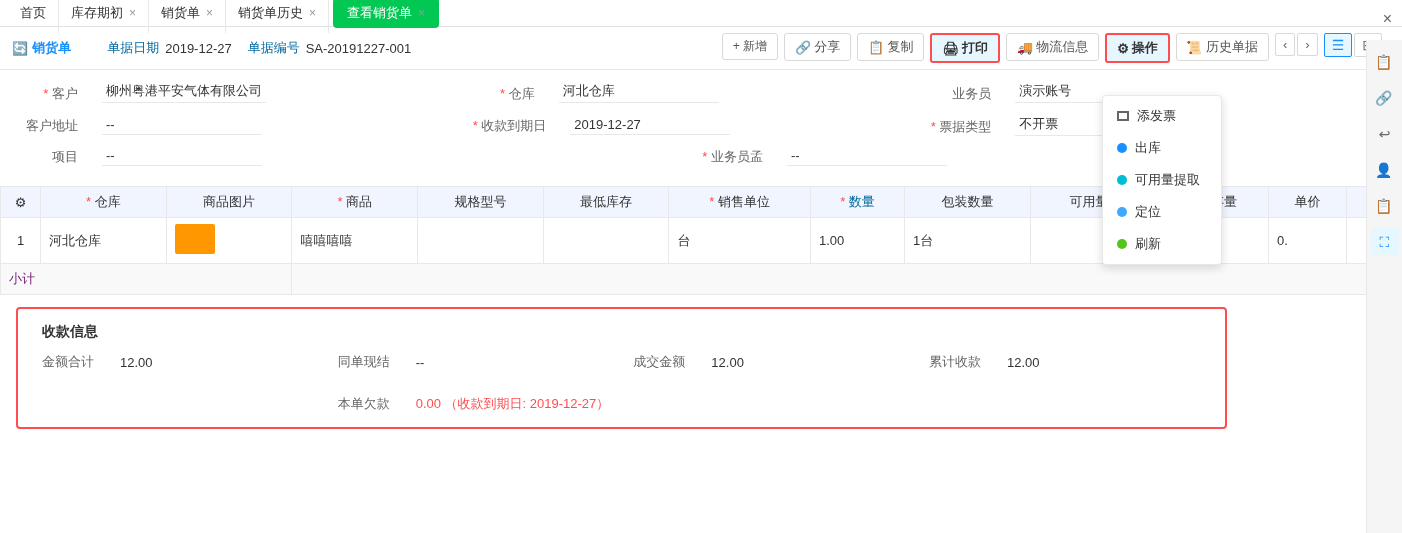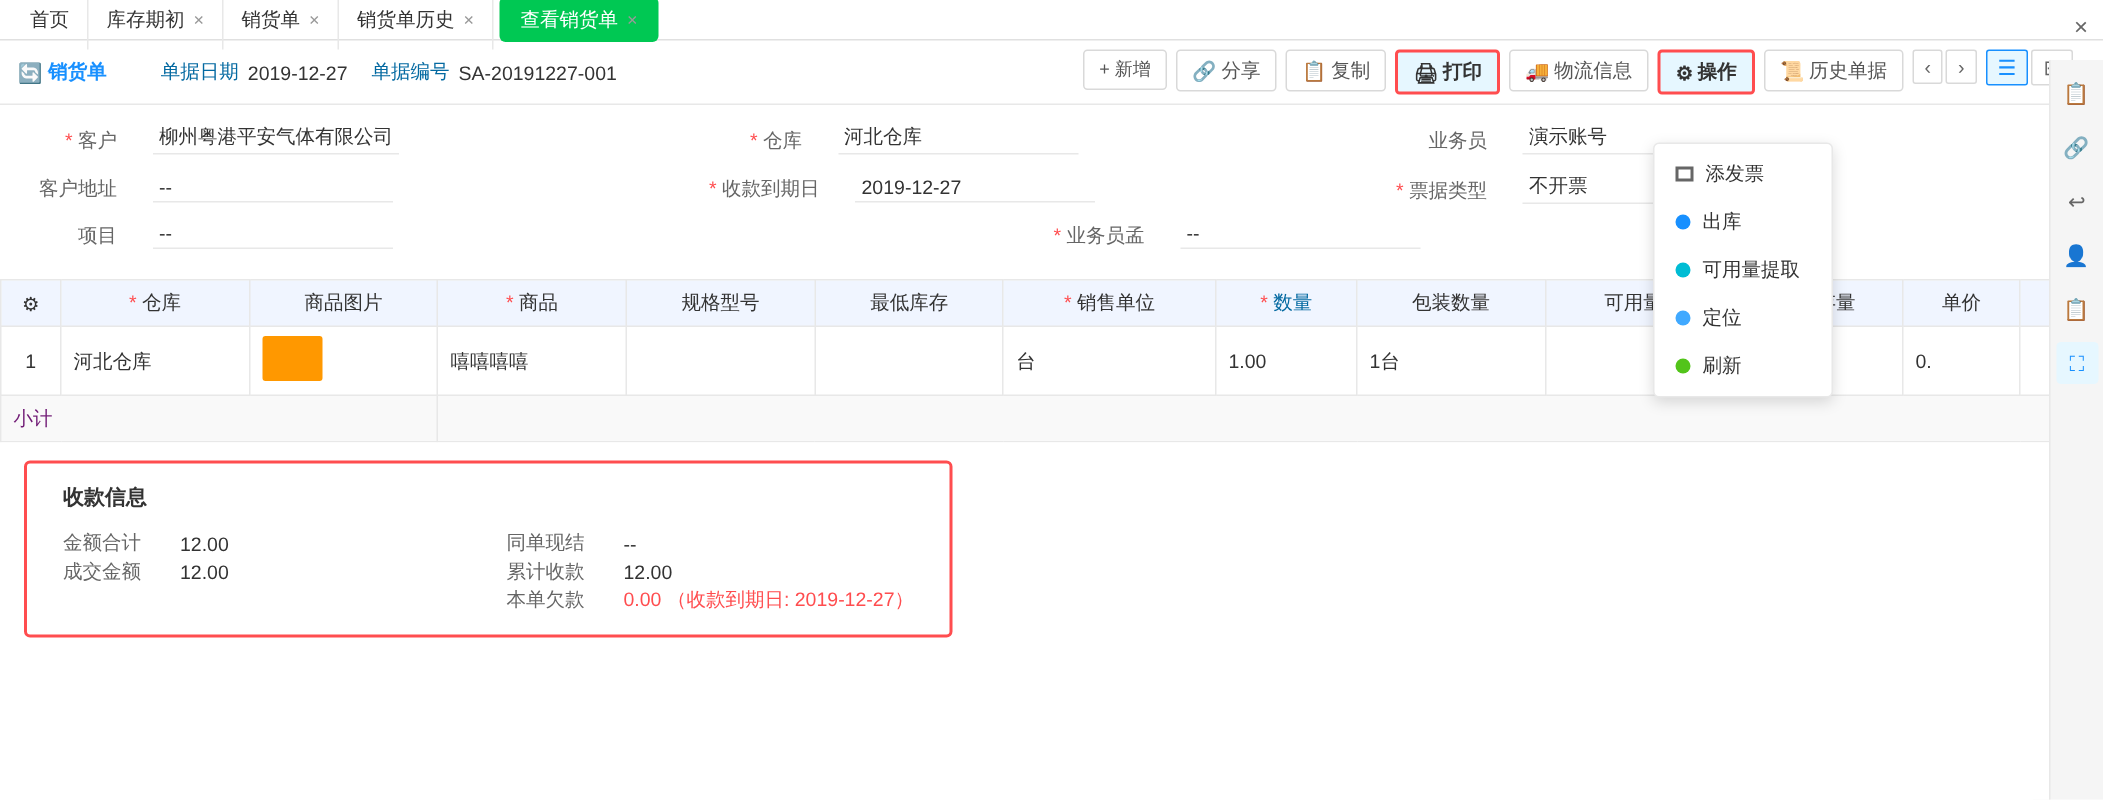--- a/index.html
+++ b/index.html
@@ -212,22 +212,22 @@
       background: #fff;
     }
     .receipt-title {
       font-weight: bold;
       font-size: 14px;
       margin-bottom: 12px;
       color: #333;
     }
     .receipt-grid {
       display: grid;
-      grid-template-columns: 1fr 1fr;
-      gap: 1px 24px;
+      grid-template-columns: 1fr 1fr 1fr 1fr;
+      gap: 24px 24px;
     }
     .receipt-item {
       display: flex;
       align-items: center;
       gap: 8px;
     }
     .receipt-label { color: #666; min-width: 70px; }
     .receipt-value { color: #333; }
     .receipt-value.red { color: #ff4d4f; }
 

